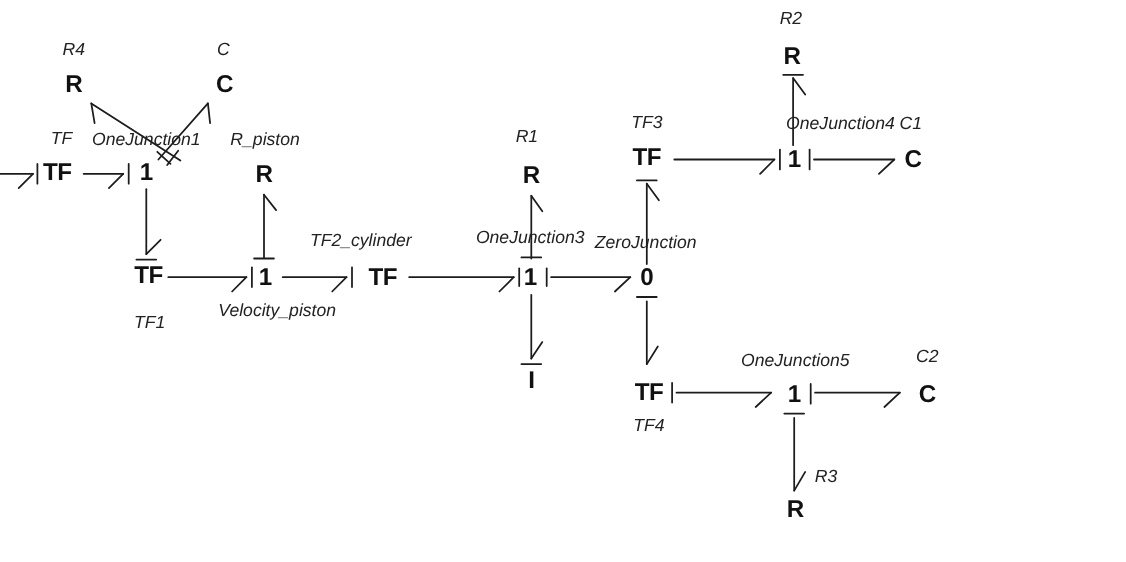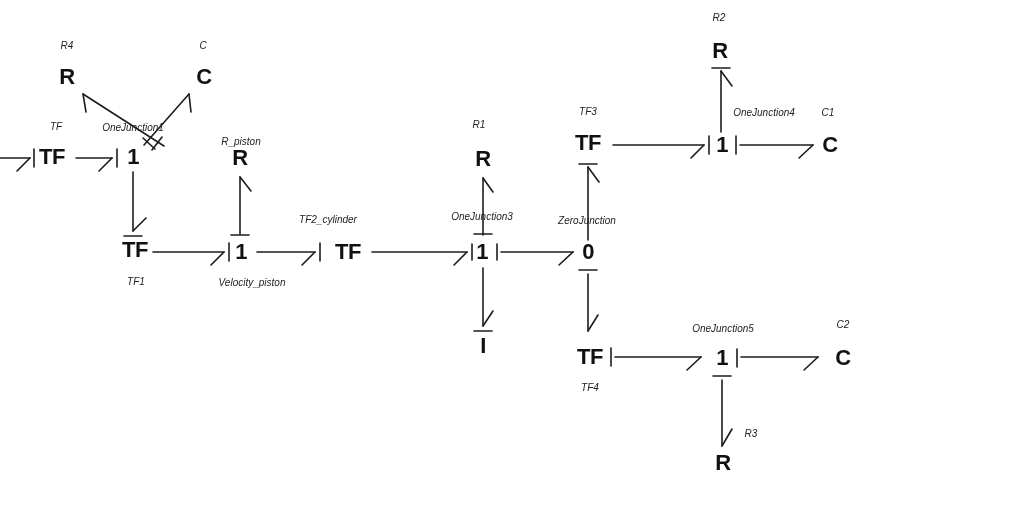--- a/index.html
+++ b/index.html
@@ -33,21 +33,21 @@
     font-size: 22px;
     line-height: 1;
     color: #111111;
     white-space: nowrap;
     letter-spacing: -0.5px;
   }
   .lbl {
     position: absolute;
     transform: translate(-50%, -50%);
     font-style: italic;
-    font-size: 10px;
+    font-size: 16px;
     line-height: 1;
     color: #222222;
     white-space: nowrap;
   }
 </style>
 </head>
 <body>
 
 <div class="canvas">
 
@@ -192,22 +192,22 @@
   <div class="sym" style="left:830px;top:145px">C</div>
   <div class="sym" style="left:590px;top:357px">TF</div>
   <div class="sym" style="left:722px;top:358px">1</div>
   <div class="sym" style="left:843px;top:358px">C</div>
   <div class="sym" style="left:723px;top:463px">R</div>
 
   <div class="lbl" style="left:56px;top:127px">TF</div>
   <div class="lbl" style="left:133px;top:128px">OneJunction1</div>
   <div class="lbl" style="left:67px;top:46px">R4</div>
   <div class="lbl" style="left:203px;top:46px">C</div>
-  <div class="lbl" style="left:241px;top:142px">R_piston</div>
-  <div class="lbl" style="left:136px;top:282px">TF1</div>
+  <div class="lbl" style="left:241px;top:128px">R_piston</div>
+  <div class="lbl" style="left:136px;top:294px">TF1</div>
   <div class="lbl" style="left:252px;top:283px">Velocity_piston</div>
   <div class="lbl" style="left:328px;top:220px">TF2_cylinder</div>
   <div class="lbl" style="left:482px;top:217px">OneJunction3</div>
   <div class="lbl" style="left:479px;top:125px">R1</div>
   <div class="lbl" style="left:587px;top:221px">ZeroJunction</div>
   <div class="lbl" style="left:588px;top:112px">TF3</div>
   <div class="lbl" style="left:764px;top:113px">OneJunction4</div>
   <div class="lbl" style="left:719px;top:18px">R2</div>
   <div class="lbl" style="left:828px;top:113px">C1</div>
   <div class="lbl" style="left:590px;top:388px">TF4</div>

